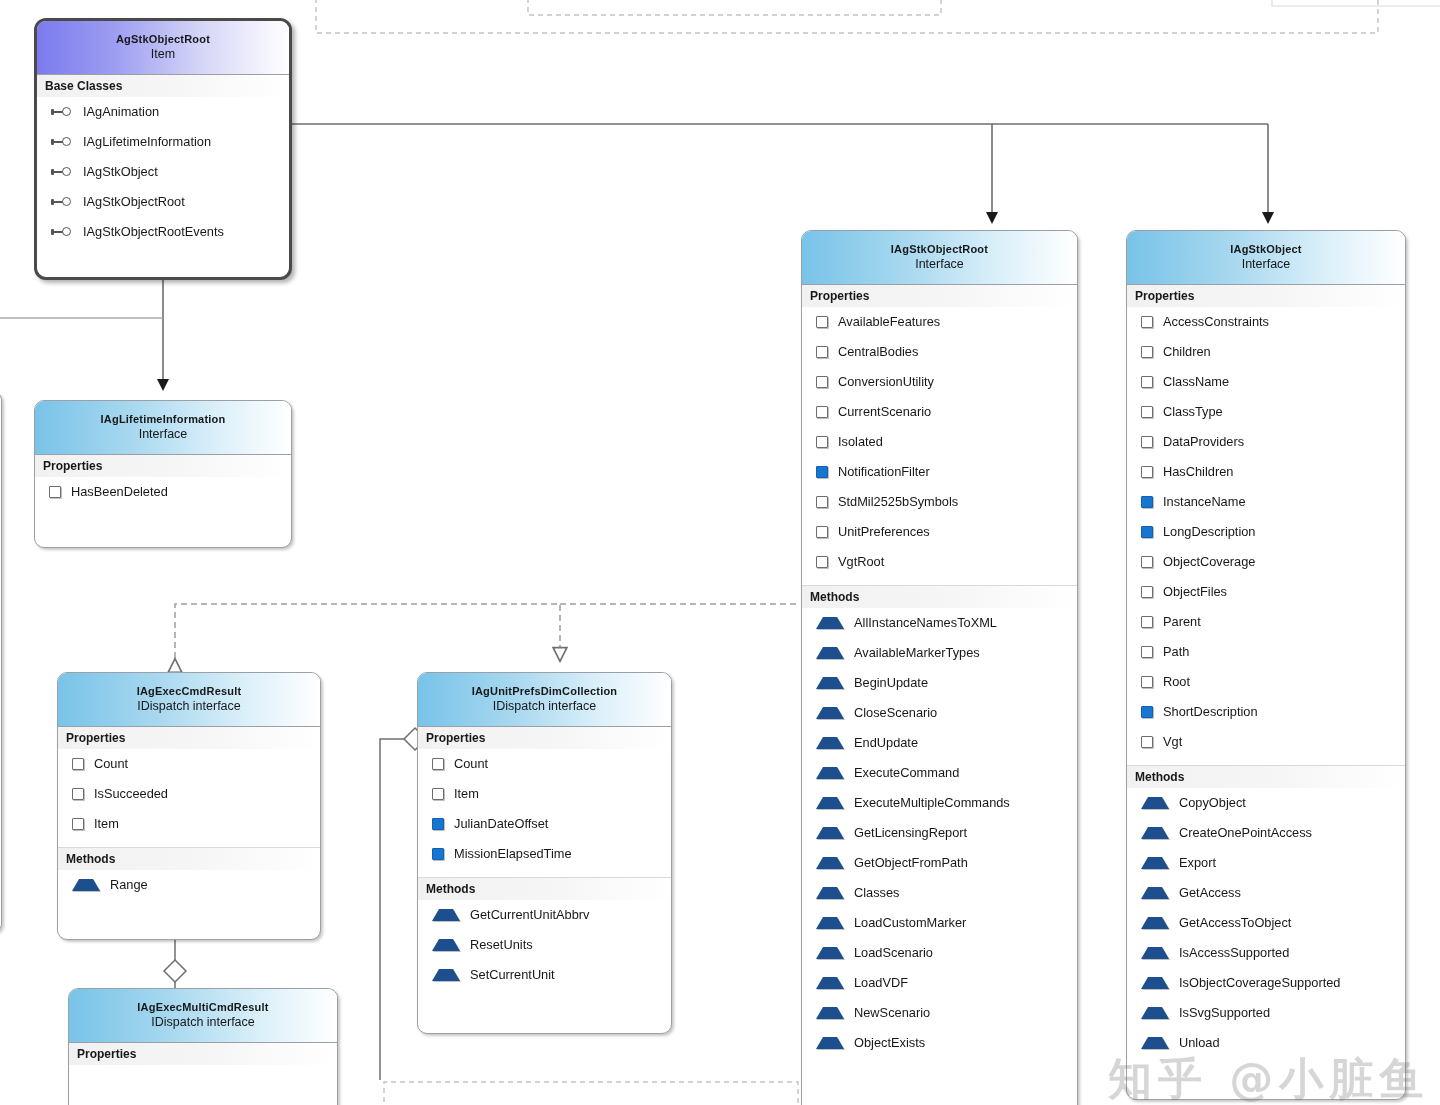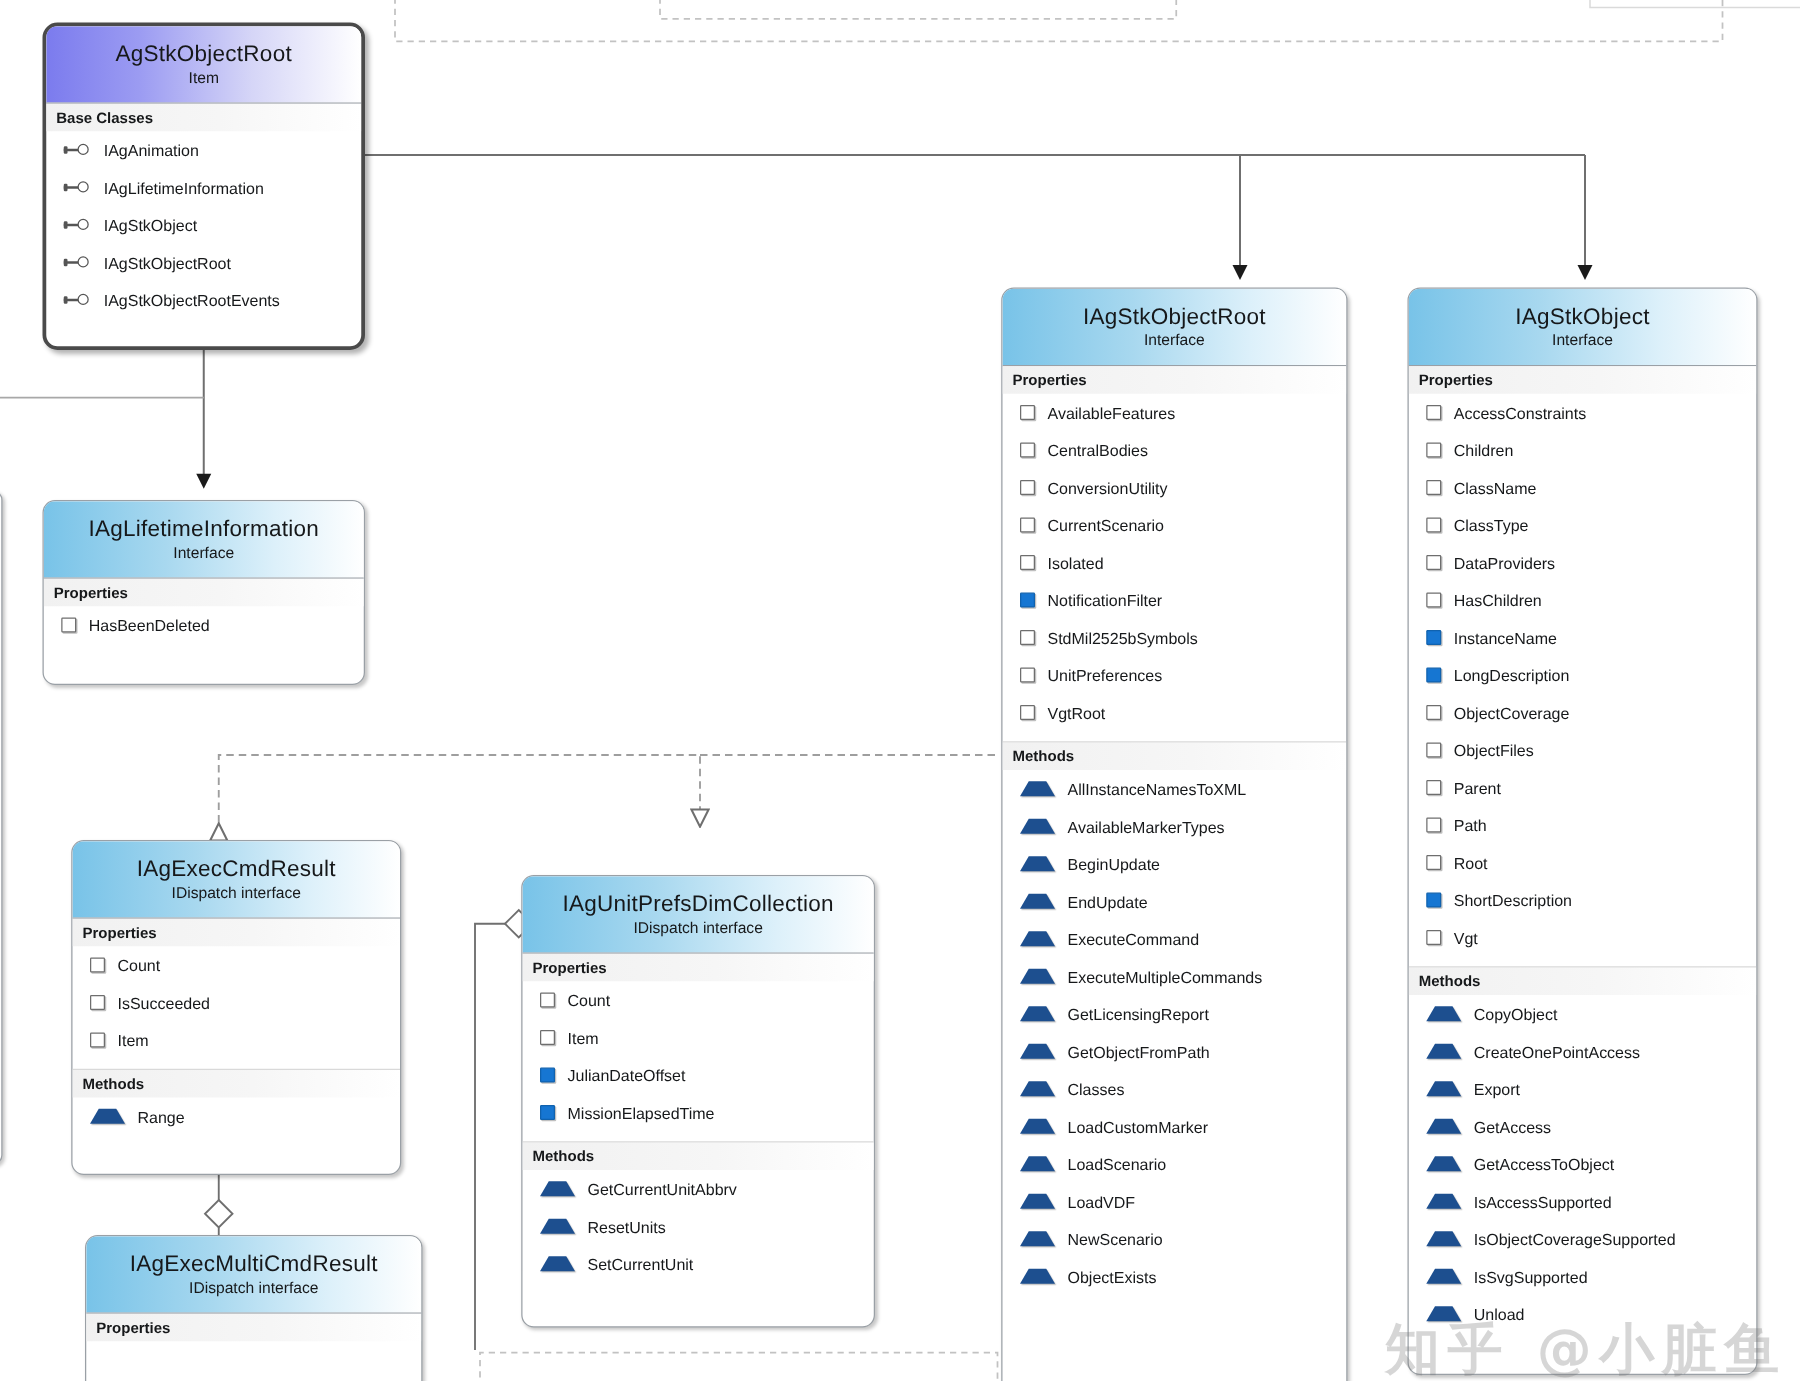--- a/index.html
+++ b/index.html
@@ -27,21 +27,21 @@
     box-shadow:3px 3px 4px rgba(0,0,0,0.30);
   }
   .hdr{
     text-align:center;
     padding:12px 6px 11px 6px;
     border-bottom:1px solid #9aa0a6;
     box-sizing:border-box;
   }
   .hdr.iface{background:linear-gradient(to right,#78c3e8 0%,#a8d8ef 38%,#dcf0fa 72%,#ffffff 100%);}
   .hdr.cls{background:linear-gradient(to right,#7b7bee 0%,#9c9cf2 30%,#d5d5f7 65%,#ffffff 100%);}
-  .hdr .t1{font-size:18px;font-weight:normal;color:#16181a;letter-spacing:.2px;line-height:1.18;}
+  .hdr .t1{font-size:11px;font-weight:bold;color:#16181a;letter-spacing:.2px;line-height:1.18;}
   .hdr .t2{font-size:12.5px;color:#16181a;line-height:1.35;}
 
   .sect{
     font-size:12px;font-weight:bold;color:#16181a;
     padding:4px 0 4px 8px;
     background:linear-gradient(to right,#f1f1f1 0%,#f6f6f6 55%,#ffffff 100%);
     border-top:1px solid #d9d9d9;
   }
   .sect.first{border-top:none;}
   .body{padding:0 0 8px 0;}
@@ -264,20 +264,24 @@
         <div class="row">
           <span class="ic-meth"></span>
           <span class="lbl">AvailableMarkerTypes</span>
         </div>
         <div class="row">
           <span class="ic-meth"></span>
           <span class="lbl">BeginUpdate</span>
         </div>
         <div class="row">
           <span class="ic-meth"></span>
+          <span class="lbl">CloseScenario</span>
+        </div>
+        <div class="row">
+          <span class="ic-meth"></span>
           <span class="lbl">EndUpdate</span>
         </div>
         <div class="row">
           <span class="ic-meth"></span>
           <span class="lbl">ExecuteCommand</span>
         </div>
         <div class="row">
           <span class="ic-meth"></span>
           <span class="lbl">ExecuteMultipleCommands</span>
         </div>
@@ -447,21 +451,21 @@
       </div>
     <div class="sect">Methods</div>
     <div class="body" id="ecr-meths">
         <div class="row">
           <span class="ic-meth"></span>
           <span class="lbl">Range</span>
         </div>
       </div>
   </div>
 
-  <div class="umlbox" style="left:417px;top:700px;width:283px;height:362px;">
+  <div class="umlbox" style="left:417px;top:672px;width:255px;height:362px;">
     <div class="hdr iface">
       <div class="t1">IAgUnitPrefsDimCollection</div>
       <div class="t2">IDispatch  interface</div>
     </div>
     <div class="sect first">Properties</div>
     <div class="body" id="upd-props">
         <div class="row">
           <span class="ic-prop"></span>
           <span class="lbl">Count</span>
         </div>

